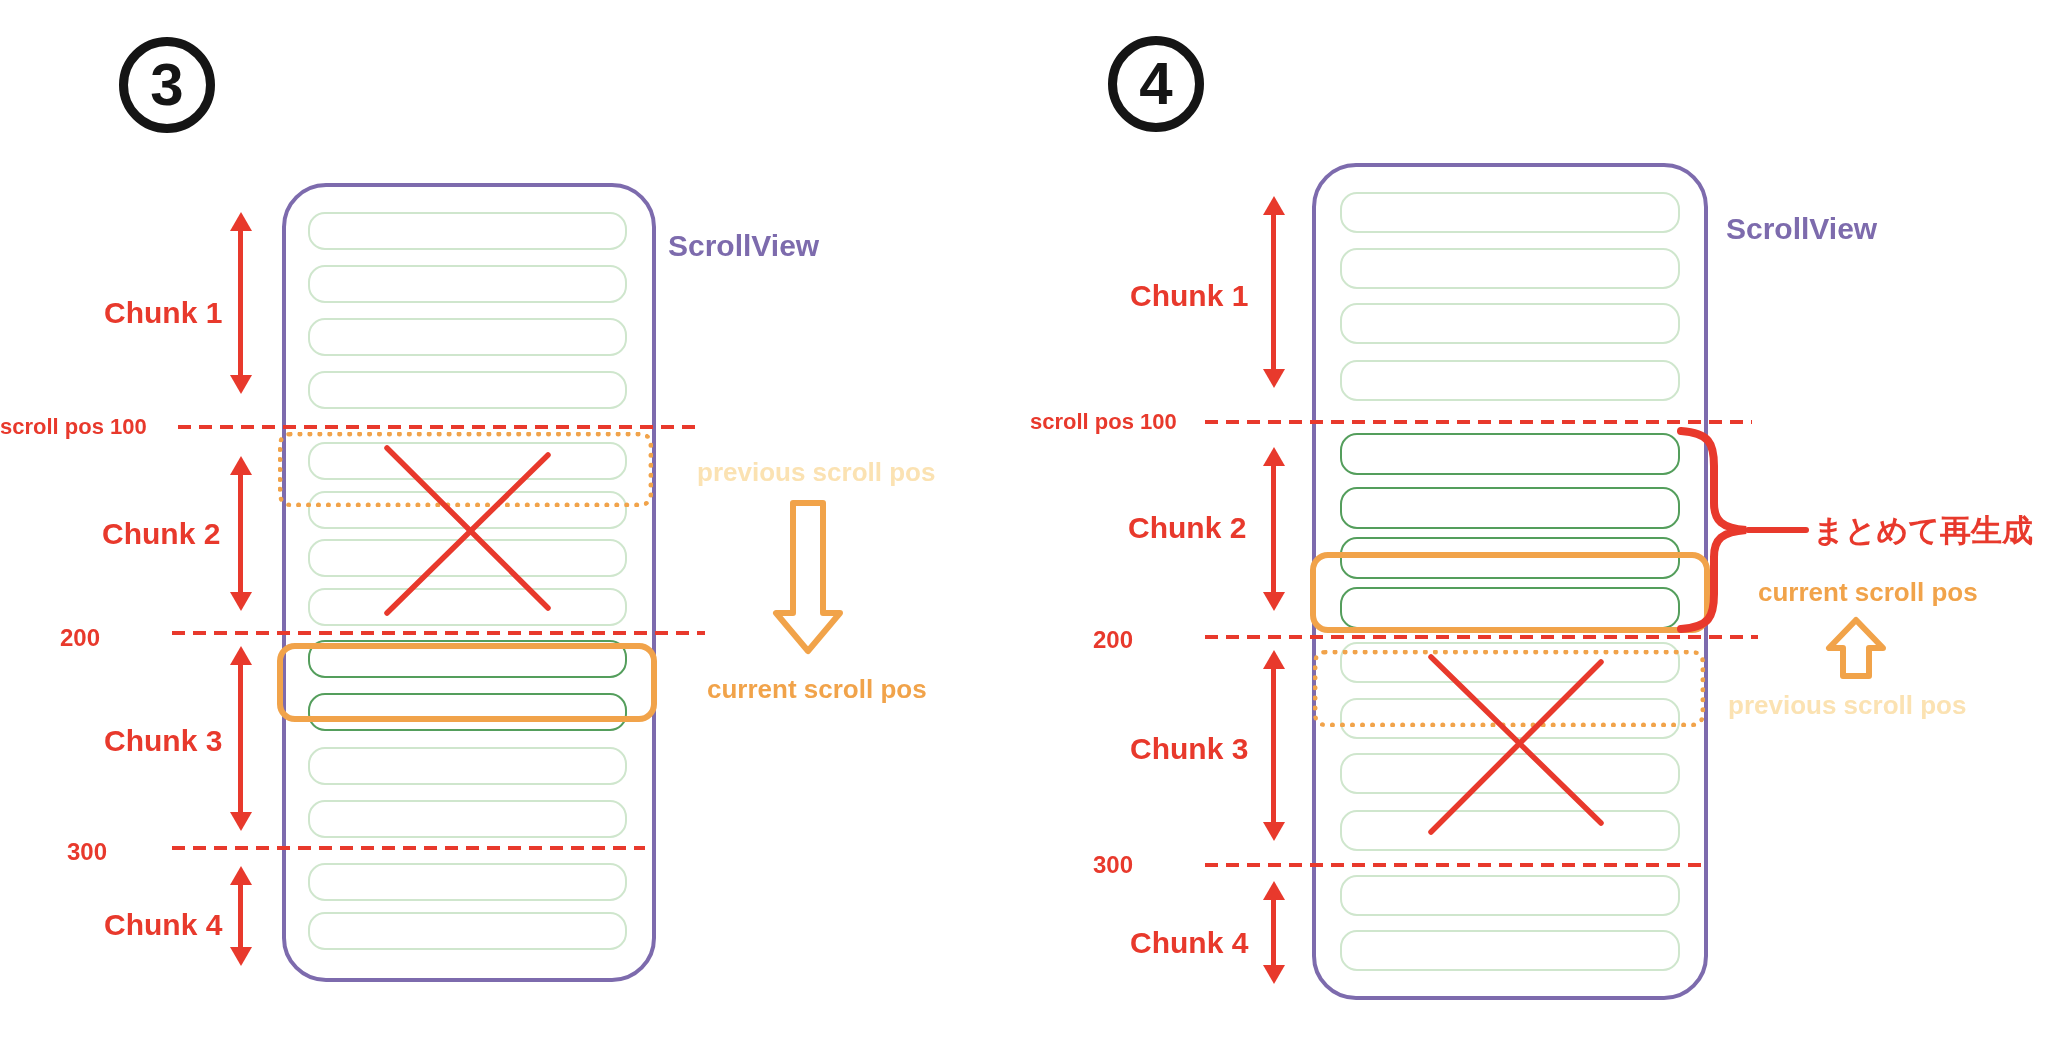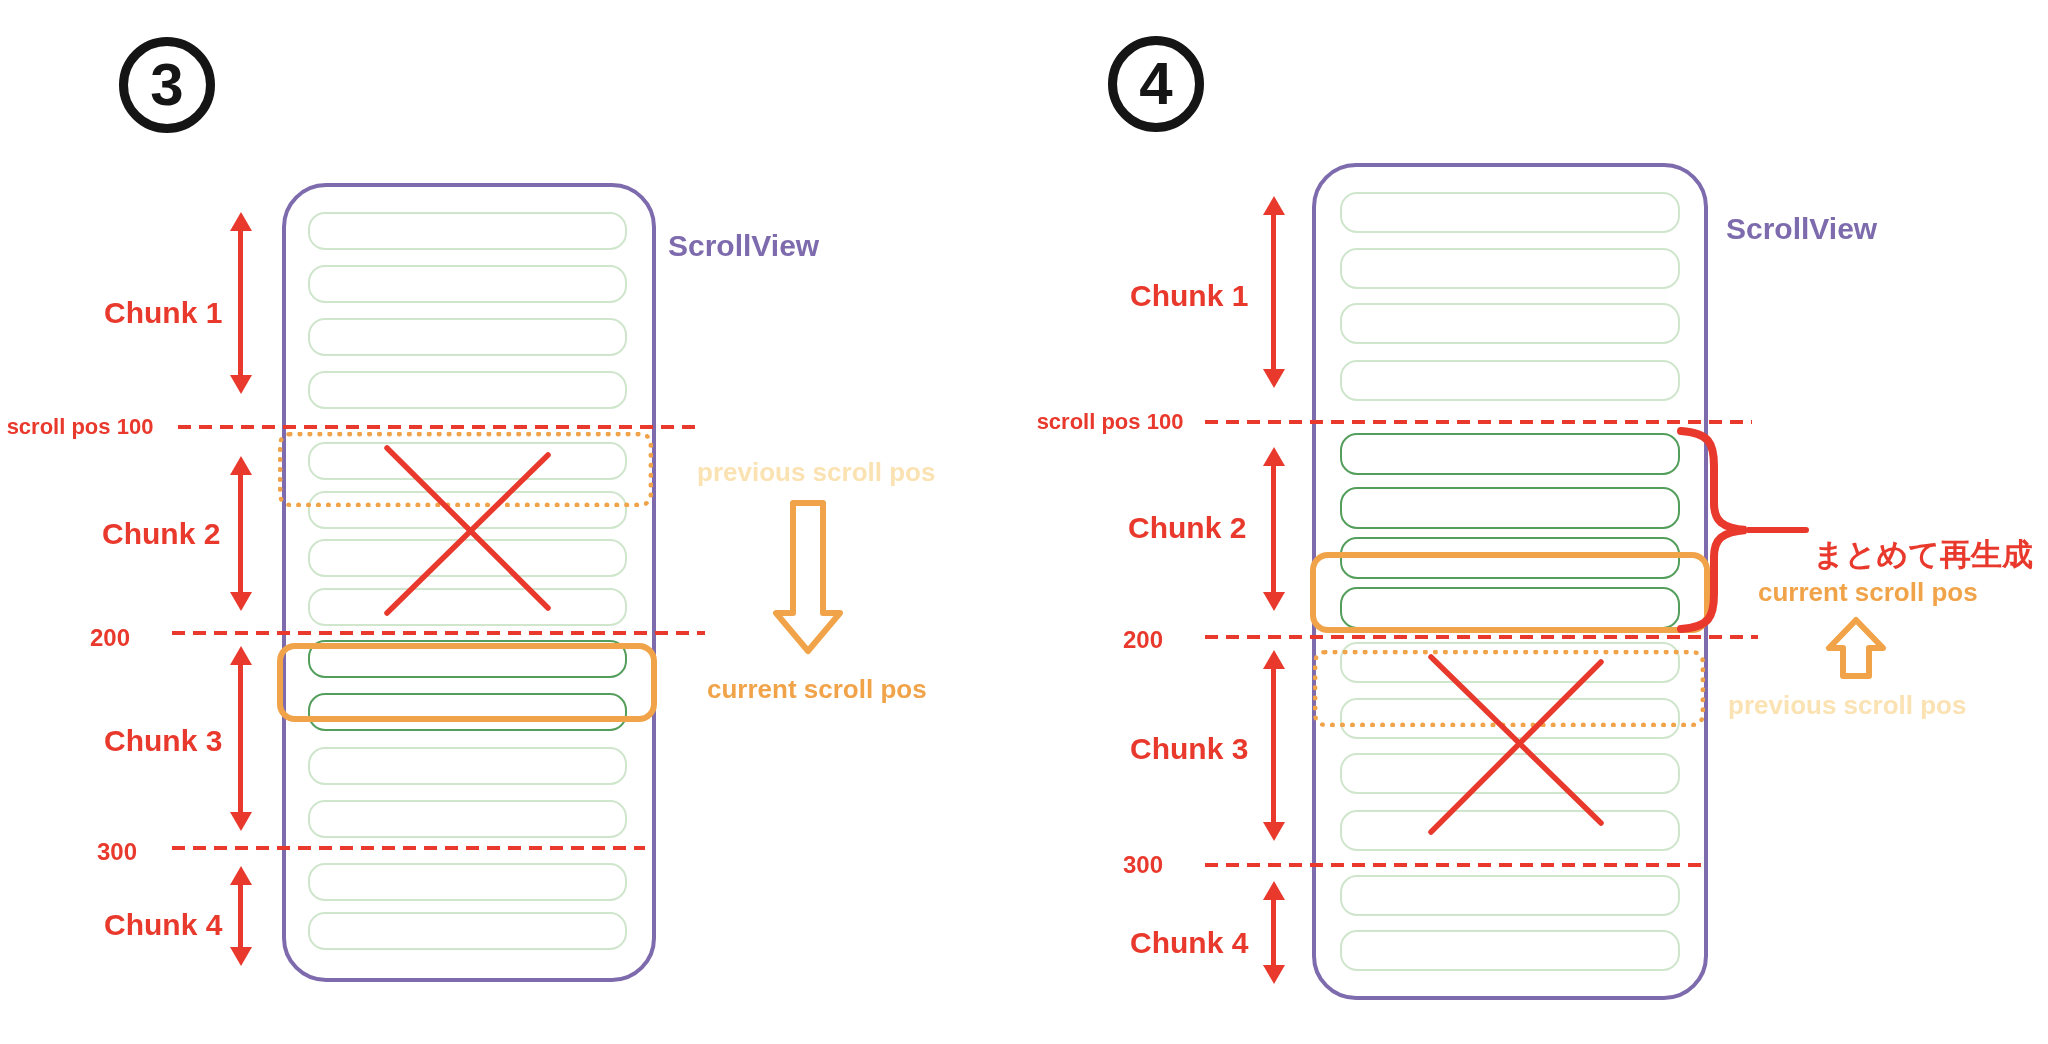--- a/index.html
+++ b/index.html
@@ -14,21 +14,21 @@
   html,body{margin:0;padding:0;background:#ffffff;}
   body{font-family:"Liberation Sans","DejaVu Sans",sans-serif;font-weight:700;}
   #stage{position:relative;width:2048px;height:1044px;background:#ffffff;overflow:hidden;}
 
   .badge{position:absolute;width:78px;height:78px;border:9px solid var(--ink);border-radius:50%;
          color:var(--ink);font-size:60px;line-height:78px;text-align:center;}
   .sv{position:absolute;border:4px solid var(--purple);border-radius:44px;background:#ffffff;box-sizing:border-box;}
   .row{position:absolute;border:2px solid var(--light-green);border-radius:17px;background:#ffffff;box-sizing:border-box;}
   .row.g{border-color:var(--dark-green);}
   .chunk-label{position:absolute;color:var(--red);font-size:30px;line-height:32px;white-space:nowrap;}
-  .marker-label{position:absolute;color:var(--red);text-align:center;white-space:nowrap;line-height:1;}
+  .marker-label{position:absolute;color:var(--red);text-align:left;white-space:nowrap;line-height:1;}
   .dash{position:absolute;height:4px;background:repeating-linear-gradient(90deg,var(--red) 0 13px,transparent 13px 21px);}
   .dot-box{position:absolute;border:5px dotted var(--orange);border-radius:12px;box-sizing:border-box;}
   .cur-box{position:absolute;border:6px solid var(--orange);border-radius:18px;box-sizing:border-box;}
   .varrow{position:absolute;width:5px;background:var(--red);}
   .varrow::before,.varrow::after{content:"";position:absolute;left:50%;transform:translateX(-50%);
       border-left:11px solid transparent;border-right:11px solid transparent;}
   .varrow::before{top:-17px;border-bottom:19px solid var(--red);}
   .varrow::after{bottom:-17px;border-top:19px solid var(--red);}
   .svlabel{position:absolute;color:var(--purple);font-size:30px;line-height:1;white-space:nowrap;}
   .prev-label{position:absolute;color:var(--pale-orange);font-size:26px;line-height:1;white-space:nowrap;}
@@ -123,21 +123,21 @@
   <div class="varrow" style="left:1271px;top:464px;height:130px;"></div>
   <div class="varrow" style="left:1271px;top:667px;height:157px;"></div>
   <div class="varrow" style="left:1271px;top:898px;height:69px;"></div>
 
   <div class="chunk-label" style="left:1130px;top:280px;">Chunk 1</div>
   <div class="chunk-label" style="left:1128px;top:512px;">Chunk 2</div>
   <div class="chunk-label" style="left:1130px;top:733px;">Chunk 3</div>
   <div class="chunk-label" style="left:1130px;top:927px;">Chunk 4</div>
 
   <div class="svlabel" style="left:1726px;top:214px;">ScrollView</div>
-  <div class="regen-label" style="left:1813px;top:539px;text-align:right;">まとめて再生成</div>
+  <div class="regen-label" style="left:1813px;top:515px;text-align:right;">まとめて再生成</div>
   <div class="cur-label" style="left:1758px;top:579px;">current scroll pos</div>
   <div class="prev-label" style="left:1728px;top:692px;">previous scroll pos</div>
 
   <svg class="overlay" width="2048" height="1044" viewBox="0 0 2048 1044">
 
     <g stroke="#e8392c" stroke-width="5.5" stroke-linecap="round">
       <line x1="387" y1="448" x2="548" y2="608"></line>
       <line x1="548" y1="455" x2="387" y2="613"></line>
     </g>
 

